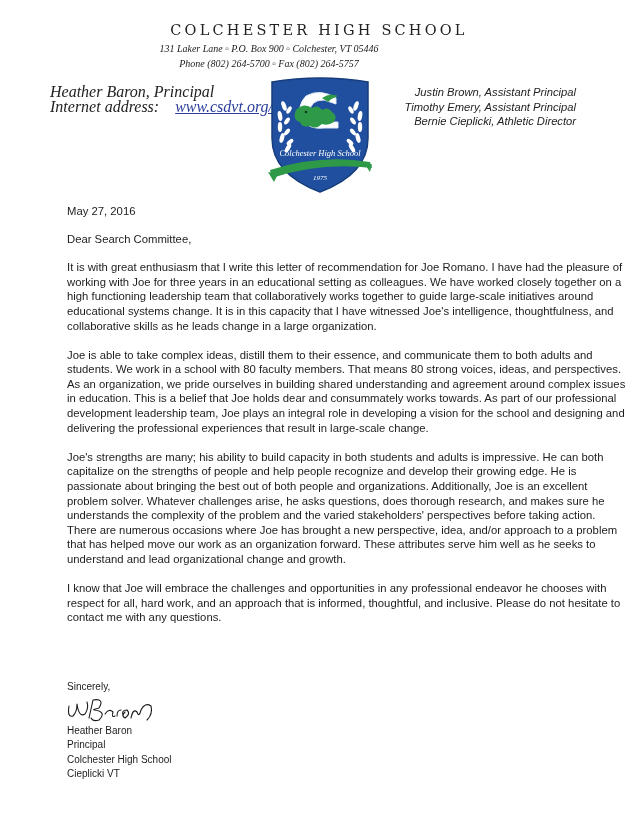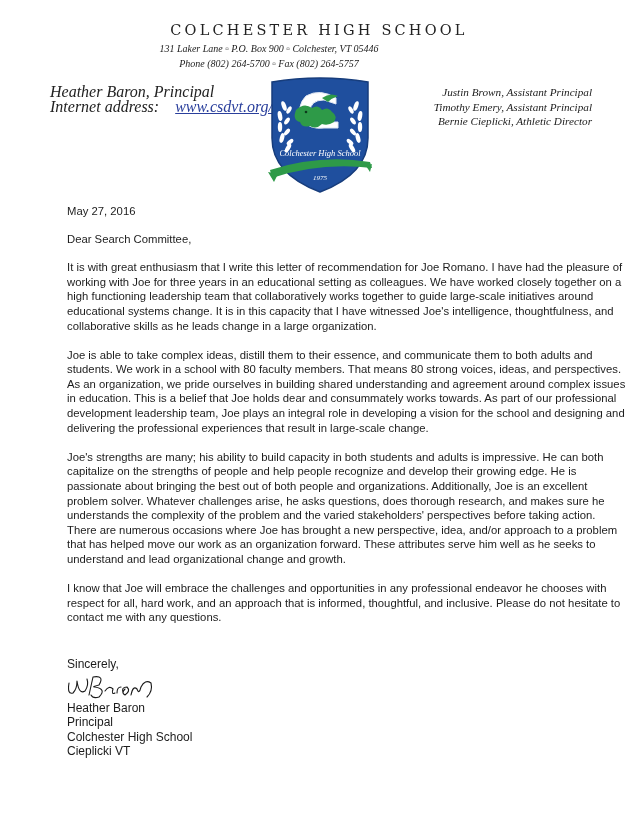--- a/index.html
+++ b/index.html
@@ -50,24 +50,24 @@
       left: 50px;
       top: 85px;
       font-family: "Liberation Serif", serif;
       font-style: italic;
       font-size: 16px;
       line-height: 14.5px;
       color: #222;
     }
     .staff-right {
       position: absolute;
-      right: 46px;
+      right: 62px;
       top: 85px;
       text-align: right;
-      font-family: Liberation Serif, serif;
+      font-family: Liberation Sans, sans-serif;
       font-style: italic;
       font-size: 11.2px;
       line-height: 14.5px;
       color: #222;
     }
     .staff-left a {
       color: #2a3f9c;
       text-decoration: underline;
     }
     .crest {
@@ -90,23 +90,23 @@
     }
     .letter-body p {
       margin: 0;
     }
     .date { margin-bottom: 13px !important; }
     .salutation { margin-bottom: 14px !important; }
     .para { margin-bottom: 14.5px !important; }
     .closing-block {
       position: absolute;
       left: 67px;
-      top: 657px;
+      top: 680px;
       font-family: "Liberation Sans", sans-serif;
-      font-size: 12px;
+      font-size: 10px;
       line-height: 14.6px;
       color: #1c1c1c;
     }
     .signature {
       width: 90px;
       height: 28px;
       margin: 1px 0 0 -2px;
       display: block;
     }
   </style>

